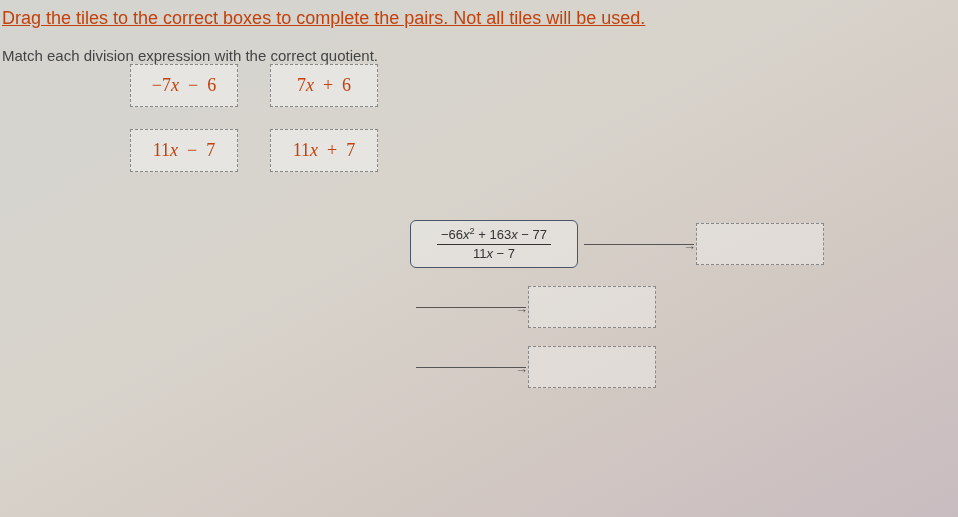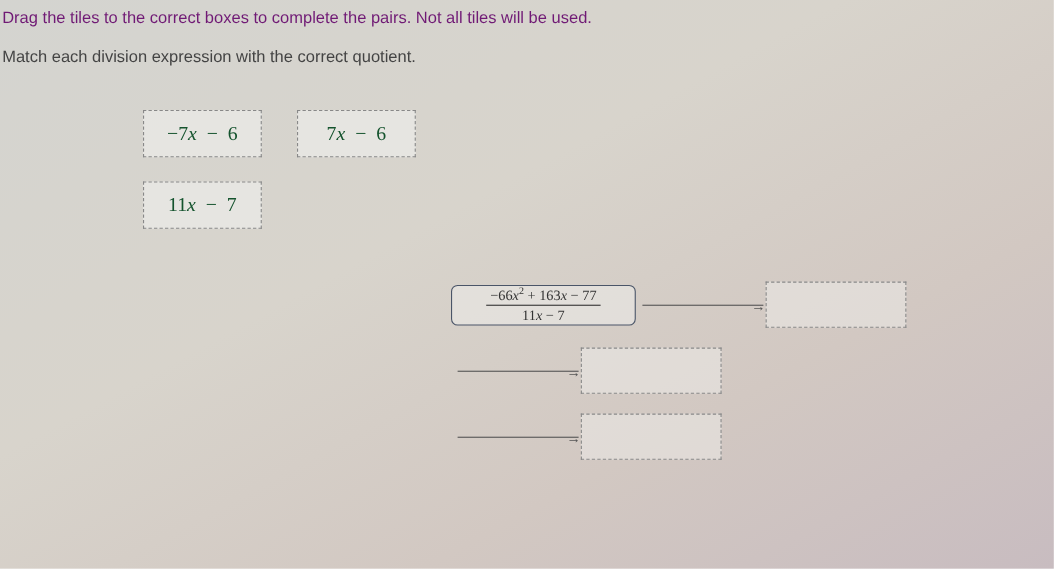--- a/index.html
+++ b/index.html
@@ -10,50 +10,50 @@
     body {
       width: 958px;
       height: 517px;
       background: linear-gradient(to bottom right, #d4d4d0 0%, #d8d4cc 40%, #d2c8c2 70%, #c8bcc0 100%);
       font-family: Arial, sans-serif;
       color: #3a3a3a;
       padding: 8px 0 0 0;
       overflow: hidden;
     }
     .instructions {
-      font-size: 15px;
-      color: #701a75;
+      font-size: 18px;
+      color: #c2410c;
       margin-bottom: 18px;
       padding-left: 2px;
+      text-decoration: underline;
     }
     .subtitle {
       font-size: 15px;
       color: #444;
-      margin-bottom: 40px;
       padding-left: 2px;
     }
     .tiles-row {
       display: flex;
       gap: 32px;
       padding-left: 130px;
       margin-bottom: 22px;
     }
     .tiles-row2 {
       display: flex;
       gap: 32px;
       padding-left: 130px;
       margin-bottom: 48px;
     }
     .tile {
       border: 1px dashed #888;
       background: rgba(240,240,238,0.6);
       padding: 10px 16px;
       font-family: 'Times New Roman', serif;
       font-size: 18px;
-      color: #14532d;
+      color: #c2410c;
       min-width: 108px;
       text-align: center;
       cursor: grab;
       white-space: nowrap;
     }
     .tile .var {
       font-style: italic;
     }
     .pairs {
       padding-left: 410px;
@@ -61,25 +61,25 @@
     .pair-row {
       display: flex;
       align-items: center;
       margin-bottom: 18px;
     }
     .expr-box {
       border: 1.5px solid #4a5568;
       border-radius: 6px;
       background: rgba(240,240,238,0.5);
       width: 168px;
-      height: 37px;
+      height: 48px;
       display: flex;
       align-items: center;
       justify-content: center;
-      font-family: Liberation Serif, serif;
+      font-family: Liberation Sans, sans-serif;
       font-size: 13px;
       color: #333;
     }
     .frac {
       display: inline-block;
       text-align: center;
       vertical-align: middle;
     }
     .frac .num {
       border-bottom: 1px solid #333;
@@ -122,24 +122,25 @@
     .sup { font-size: 0.7em; vertical-align: super; }
   </style>
 </head>
 <body>
 
 <div class="instructions">Drag the tiles to the correct boxes to complete the pairs. Not all tiles will be used.</div>
 <div class="subtitle">Match each division expression with the correct quotient.</div>
 
 <div class="tiles-row" id="tiles-row-1">
     <div class="tile">−7<span class="var">x</span>&nbsp;&nbsp;−&nbsp;&nbsp;6</div>
-    <div class="tile">7<span class="var">x</span>&nbsp;&nbsp;−&nbsp;&nbsp;6</div>
+    <div class="tile">7<span class="var">x</span>&nbsp;&nbsp;+&nbsp;&nbsp;6</div>
   </div>
 <div class="tiles-row2" id="tiles-row-2">
     <div class="tile">11<span class="var">x</span>&nbsp;&nbsp;−&nbsp;&nbsp;7</div>
+    <div class="tile">11<span class="var">x</span>&nbsp;&nbsp;+&nbsp;&nbsp;7</div>
   </div>
 
 <div class="pairs" id="pairs-area">
     <div class="pair-row">
       <div class="expr-box">
         <span class="frac">
           <span class="num">−66<span class="math-i">x</span><span class="sup">2</span> + 163<span class="math-i">x</span> − 77</span>
           <span class="den">11<span class="math-i">x</span> − 7</span>
         </span>
       </div>

